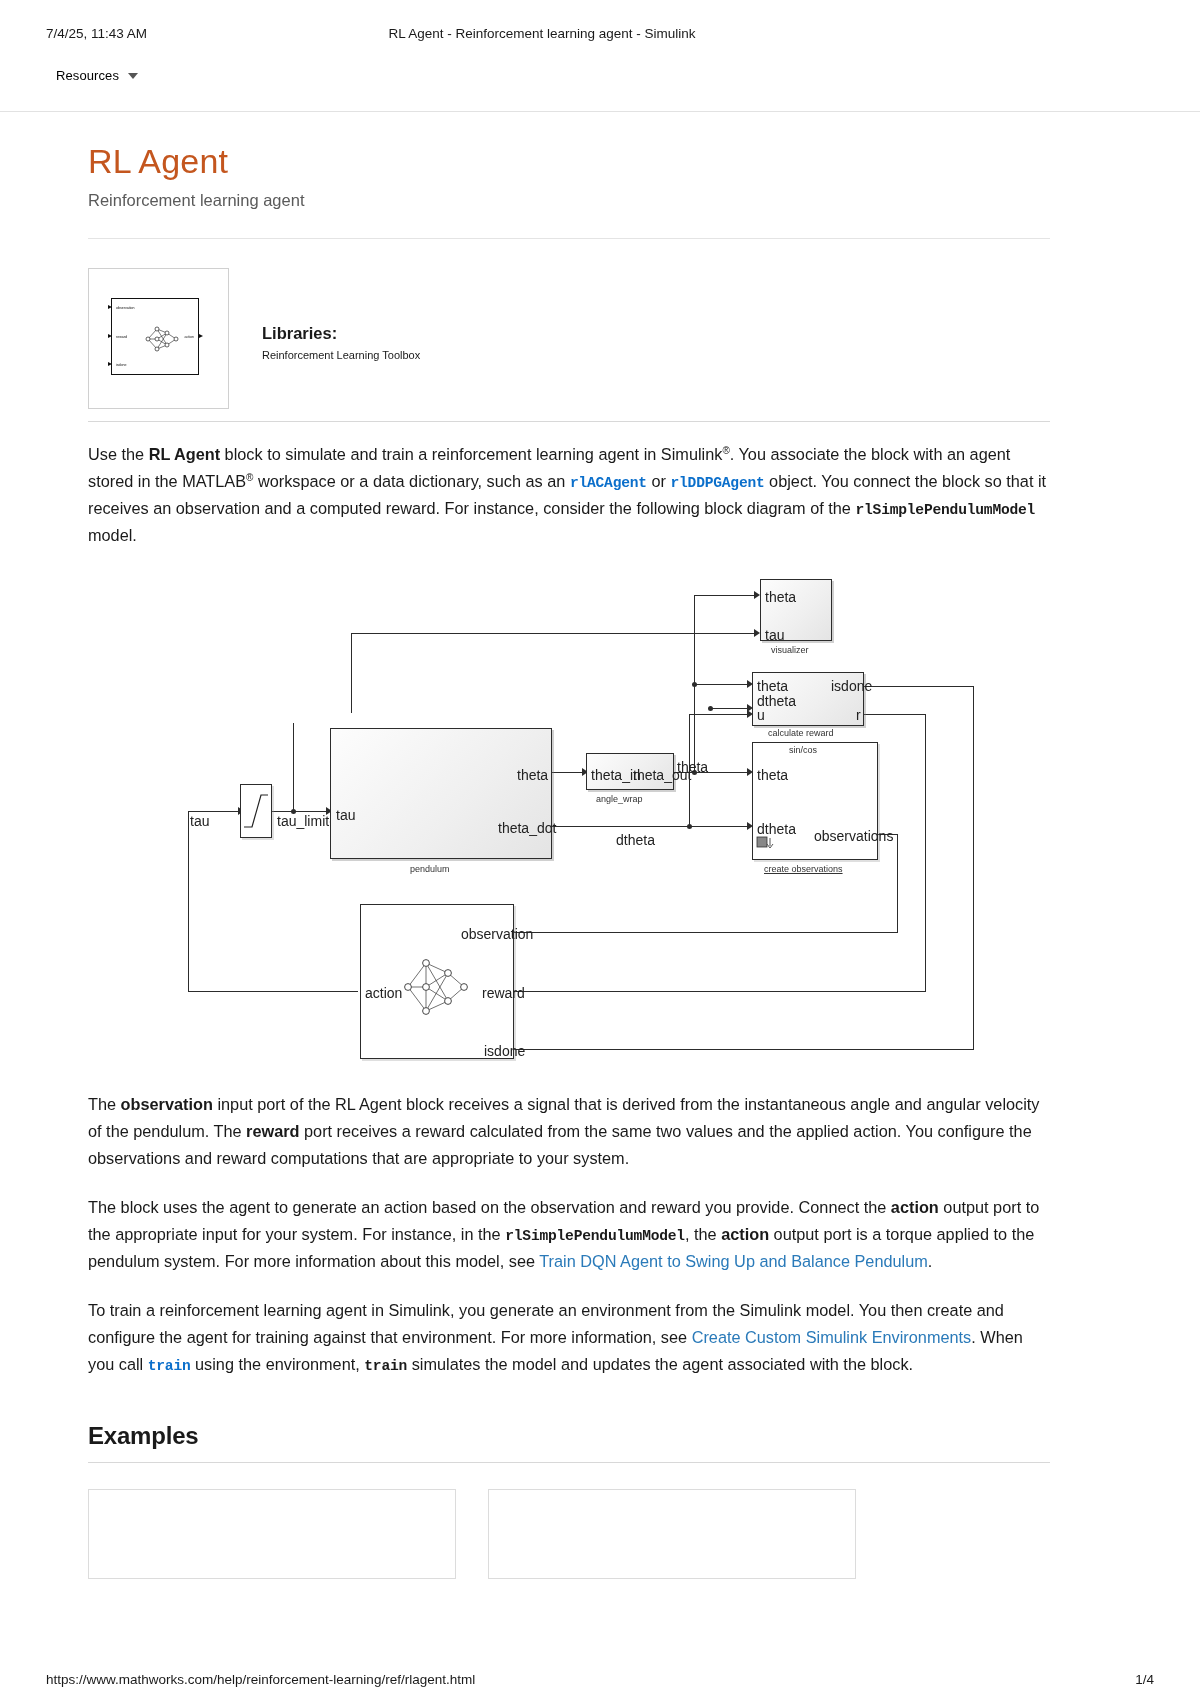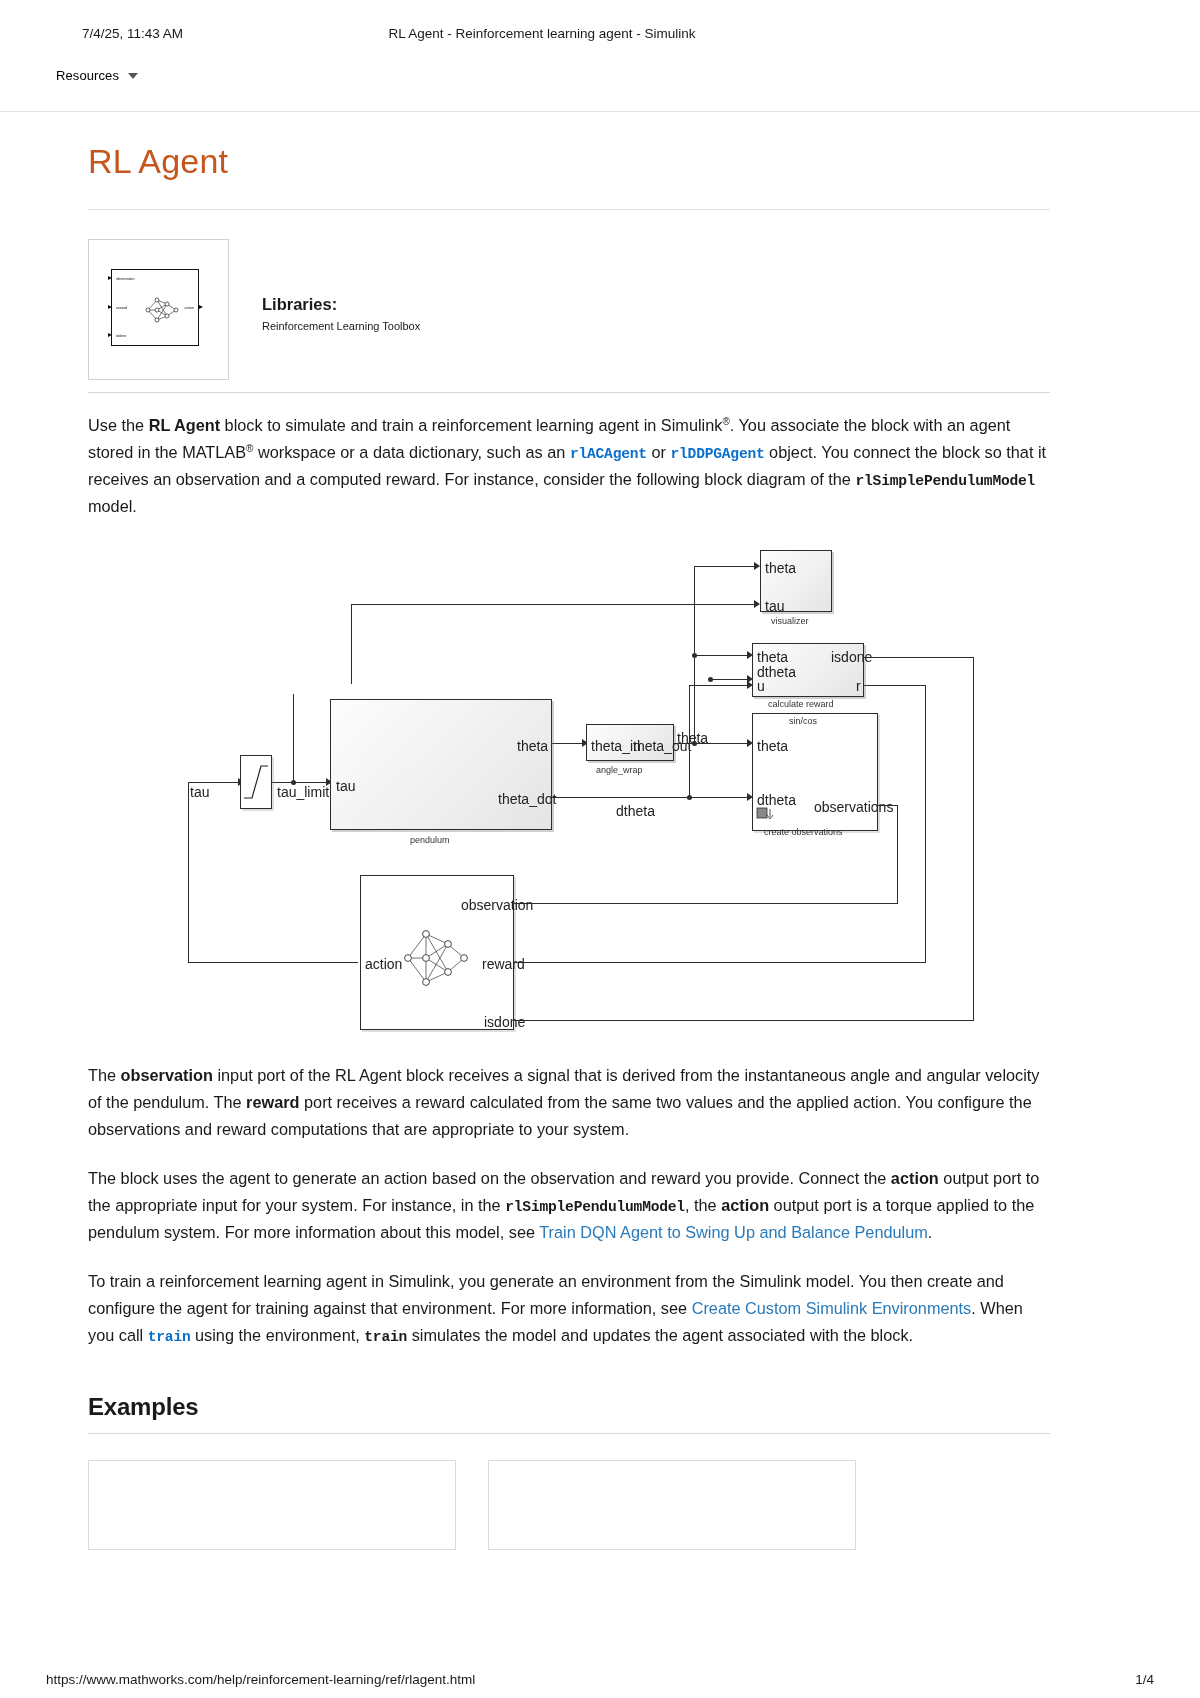--- a/index.html
+++ b/index.html
@@ -12,21 +12,21 @@
     position:relative;
     overflow:hidden;
   }
 
   
   .print-header {
     position:absolute; top:26px; left:0; width:1200px;
     display:flex; align-items:baseline;
     font-size:13.5px; color:#1a1a1a;
   }
-  .ph-date { position:absolute; left:46px;margin-left:36px; }
+  .ph-date { position:absolute; left:46px; }
   .ph-title { position:absolute; left:0; width:1084px; text-align:center; }
 
   
   .navbar {
     position:absolute; top:60px; left:0; width:1200px; height:52px;
     border-bottom:1px solid #e2e2e2;
   }
   .nav-resources {
     position:absolute; left:56px; top:8px;
     font-size:13px; color:#000000; letter-spacing:.1px;
@@ -161,20 +161,21 @@
 <div class="navbar">
   <div class="nav-resources">
     <span>Resources</span><span class="caret"></span>
   </div>
 </div>
 
 <div class="content">
   <div class="inner">
 
     <h1 class="page-title">RL Agent</h1>
+    <div class="subtitle">Reinforcement learning agent</div>
     <div class="rule-thin"></div>
 
     <div class="lib-row">
       <div class="lib-thumb">
         <div class="mini-block">
           <span class="mini-port" style="left:4px; top:7px;">observation</span>
           <span class="mini-port" style="left:4px; top:36px;">reward</span>
           <span class="mini-port" style="left:4px; top:64px;">isdone</span>
           <span class="mini-port" style="right:4px; top:36px;">action</span>
           <span class="mini-arrow" style="left:-4px; top:6px;"></span>
@@ -305,21 +306,21 @@
 
       <div class="blk plain" style="left:664px; top:178px; width:126px; height:118px;"></div>
       <span class="lbl cap" style="left:701px; top:181px;">sin/cos</span>
       <span class="lbl" style="left:669px; top:203px;">theta</span>
       <span class="lbl" style="left:669px; top:257px;">dtheta</span>
       <span class="lbl" style="left:726px; top:264px;">observations</span>
       <svg width="18" height="18" viewBox="0 0 18 18" class="dg" style="left:668px; top:272px;">
         <rect x="1" y="1" width="10" height="10" fill="#888" stroke="#333" stroke-width="0.8"></rect>
         <path d="M14 2 L14 10 M11 8 L14 12 L17 8" stroke="#555" stroke-width="1" fill="none"></path>
       </svg>
-      <span class="lbl cap" style="left:676px; top:292px;">create observations</span>
+      <span class="lbl cap" style="left:676px; top:300px;text-decoration:underline;">create observations</span>
 
       <div class="blk plain" style="left:272px; top:340px; width:154px; height:155px;"></div>
       <span class="lbl" style="left:373px; top:362px;">observation</span>
       <span class="lbl" style="left:394px; top:421px;">reward</span>
       <span class="lbl" style="left:396px; top:479px;">isdone</span>
       <span class="lbl" style="left:277px; top:421px;">action</span>
       <svg width="76" height="76" viewBox="0 0 76 76" class="dg" style="left:310px; top:385px;">
         <g stroke="#333" stroke-width="0.7" fill="none">
           <path d="M10 38 L28 14 M10 38 L28 38 M10 38 L28 62 M28 14 L50 24 M28 38 L50 24 M28 62 L50 24 M28 14 L50 52 M28 38 L50 52 M28 62 L50 52 M50 24 L66 38 M50 52 L66 38 M28 14 L28 38 M28 38 L28 62"></path>
         </g>

